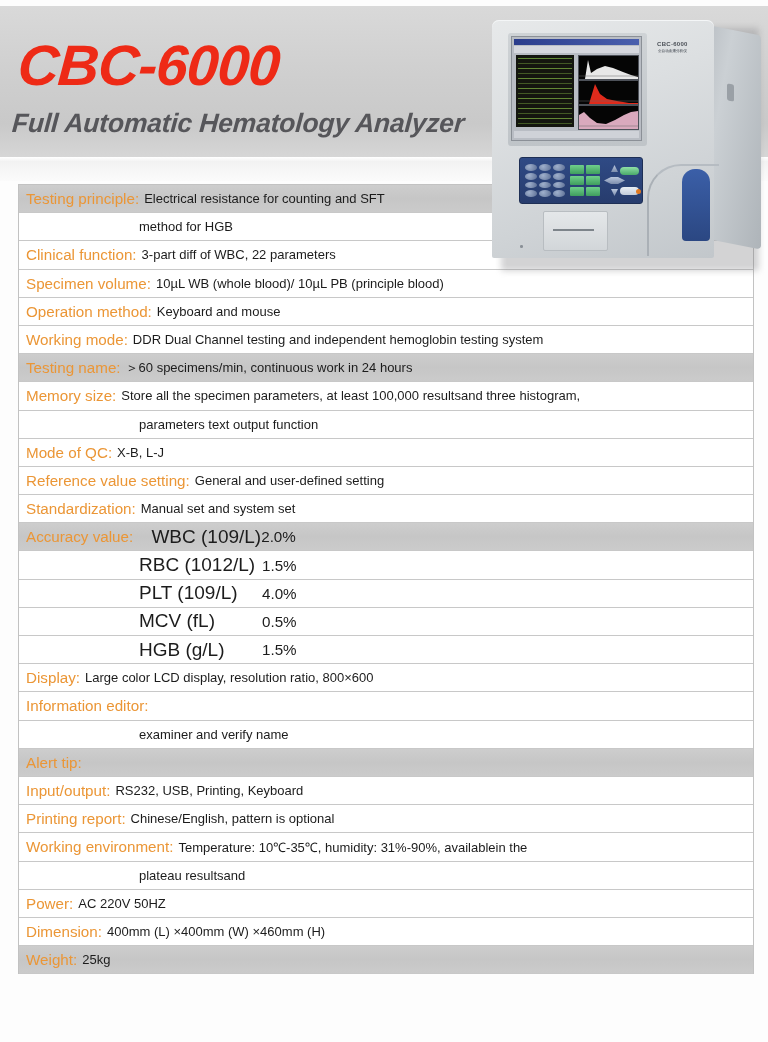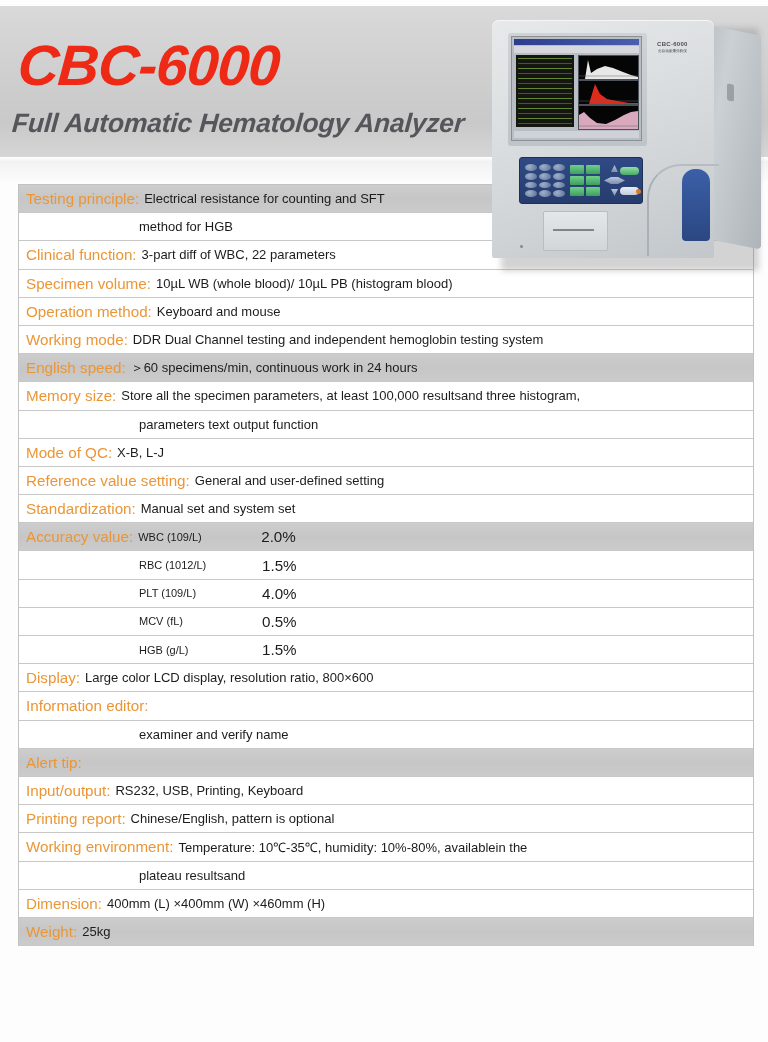--- a/index.html
+++ b/index.html
@@ -271,39 +271,40 @@
     position: relative;
     height: 28.2px;
     border-bottom: 1px solid #c8c8c8;
     background: #ffffff;
     display: flex;
     align-items: center;
     box-sizing: border-box;
   }
   .spec-row.shaded {
     background: linear-gradient(180deg,#cdcdcd 0%,#c6c6c6 50%,#cbcbcb 100%);
+    text-align: right;
   }
   .spec-label {
     color: #eb9636;
     font-size: 15.2px;
     padding-left: 7px;
     white-space: nowrap;
   }
   .spec-value {
     color: #1c1c1c;
     font-size: 13px;
     padding-left: 5px;
     white-space: nowrap;
   }
   .spec-row.continuation .spec-value {
     padding-left: 120px;
   }
   .acc-name {
     color: #1c1c1c;
-    font-size: 11px;
+    font-size: 19px;
     padding-left: 5px;
     width: 128px;
     white-space: nowrap;
     box-sizing: border-box;
   }
   .acc-name.indent {
     padding-left: 120px;
     width: 243px;
   }
   .acc-val {
@@ -423,32 +424,32 @@
     </div>
     <div class="spec-row continuation">
       <span class="spec-value">method for HGB</span>
     </div>
     <div class="spec-row">
       <span class="spec-label">Clinical function:</span>
       <span class="spec-value">3-part diff of WBC, 22 parameters</span>
     </div>
     <div class="spec-row">
       <span class="spec-label">Specimen volume:</span>
-      <span class="spec-value">10µL WB (whole blood)/ 10µL PB (histogram blood)</span>
+      <span class="spec-value">10µL WB (whole blood)/ 10µL PB (principle blood)</span>
     </div>
     <div class="spec-row">
       <span class="spec-label">Operation method:</span>
       <span class="spec-value">Keyboard and mouse</span>
     </div>
     <div class="spec-row">
       <span class="spec-label">Working mode:</span>
       <span class="spec-value">DDR Dual Channel testing and independent hemoglobin testing system</span>
     </div>
     <div class="spec-row shaded">
-      <span class="spec-label">English speed:</span>
+      <span class="spec-label">Testing name:</span>
       <span class="spec-value">＞60 specimens/min, continuous work in 24 hours</span>
     </div>
     <div class="spec-row">
       <span class="spec-label">Memory size:</span>
       <span class="spec-value">Store all the specimen parameters, at least 100,000 resultsand three histogram,</span>
     </div>
     <div class="spec-row continuation">
       <span class="spec-value">parameters text output function</span>
     </div>
     <div class="spec-row">
@@ -500,24 +501,28 @@
     <div class="spec-row">
       <span class="spec-label">Input/output:</span>
       <span class="spec-value">RS232, USB, Printing, Keyboard</span>
     </div>
     <div class="spec-row">
       <span class="spec-label">Printing report:</span>
       <span class="spec-value">Chinese/English, pattern is optional</span>
     </div>
     <div class="spec-row">
       <span class="spec-label">Working environment:</span>
-      <span class="spec-value">Temperature: 10℃-35℃, humidity: 10%-80%, availablein the</span>
+      <span class="spec-value">Temperature: 10℃-35℃, humidity: 31%-90%, availablein the</span>
     </div>
     <div class="spec-row continuation">
       <span class="spec-value">plateau resultsand</span>
+    </div>
+    <div class="spec-row">
+      <span class="spec-label">Power:</span>
+      <span class="spec-value">AC 220V 50HZ</span>
     </div>
     <div class="spec-row">
       <span class="spec-label">Dimension:</span>
       <span class="spec-value">400mm (L) ×400mm (W) ×460mm (H)</span>
     </div>
     <div class="spec-row shaded">
       <span class="spec-label">Weight:</span>
       <span class="spec-value">25kg</span>
     </div>
   </div>

